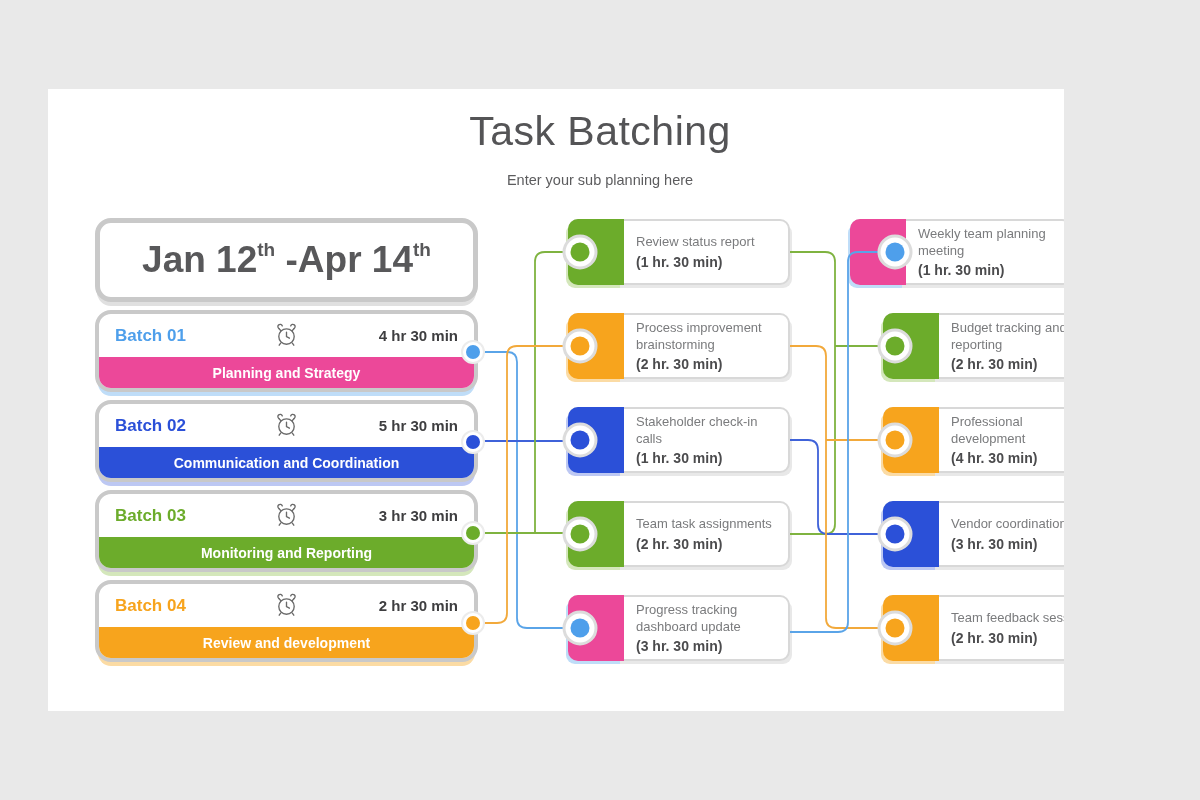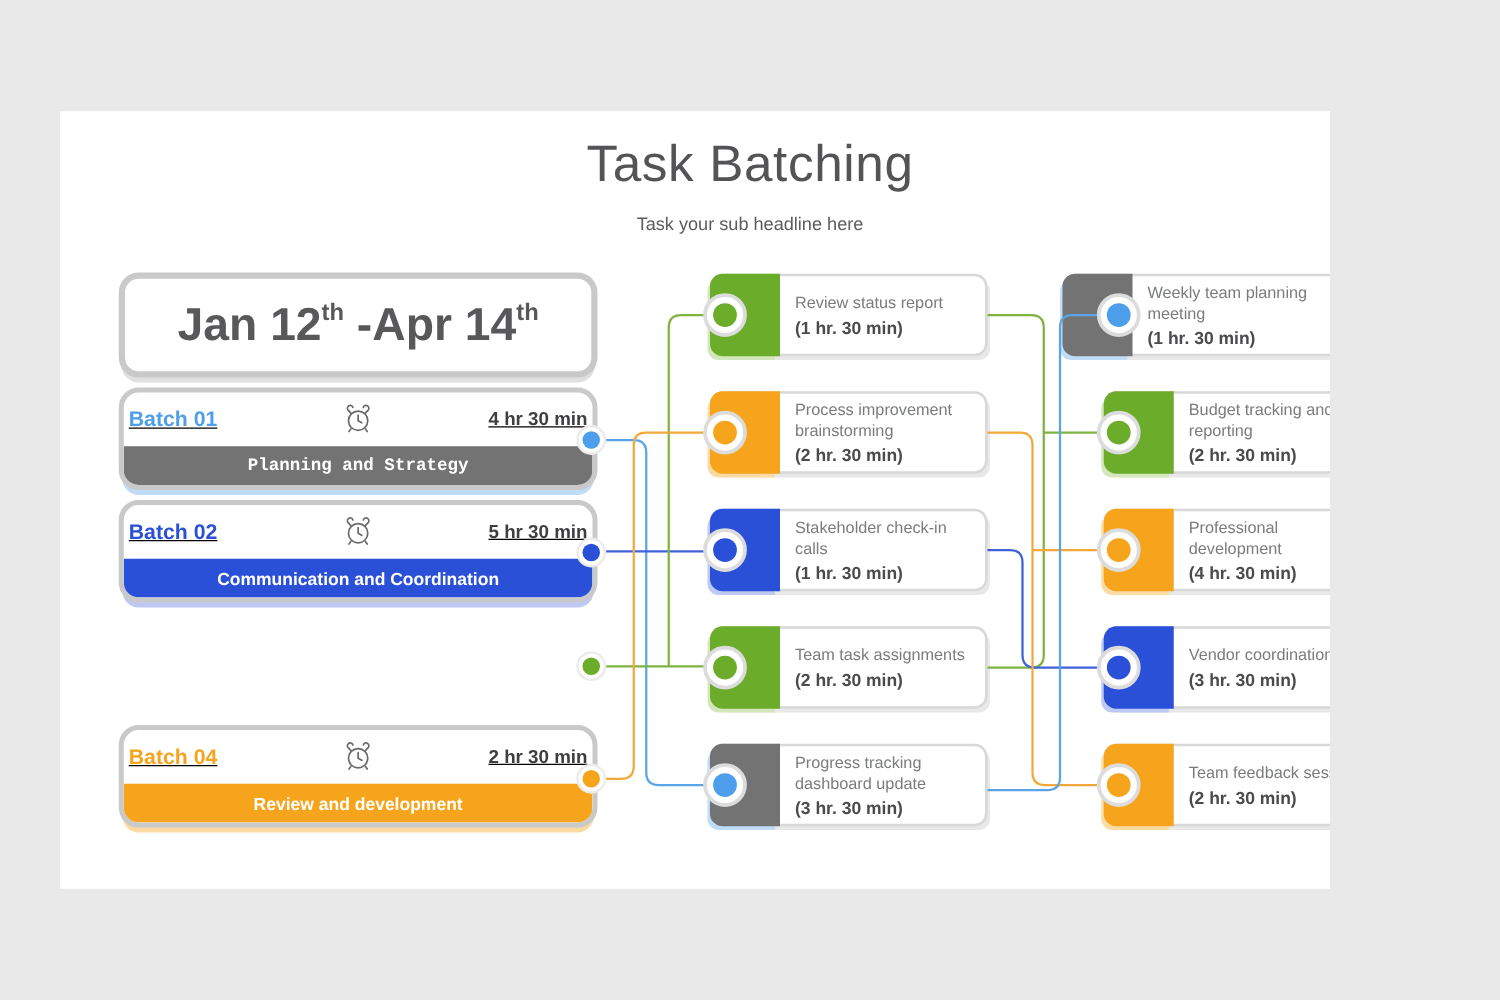--- a/index.html
+++ b/index.html
@@ -7,21 +7,21 @@
         font-family:"Liberation Sans","DejaVu Sans",sans-serif;}
   .slide{position:absolute;left:48px;top:89px;width:1104px;height:622px;background:#ffffff;}
 
   
   .title{position:absolute;left:0;top:108px;width:1200px;text-align:center;
          font-size:41px;font-weight:400;color:#545456;letter-spacing:.5px;}
   .subtitle{position:absolute;left:0;top:172px;width:1200px;text-align:center;
          font-size:14.5px;color:#5c5c5e;}
 
   
-  .fill-lightblue{background:#737373;font-family:Liberation Mono, monospace;}  .fill-blue{background:#2B50D8;}
+  .fill-lightblue{background:#ec4899;}  .fill-blue{background:#2B50D8;}
   .fill-green{background:#6CAC2B;}      .fill-orange{background:#F7A41D;}
   .txt-lightblue{color:#4E9FEB;} .txt-blue{color:#2B50D8;}
   .txt-green{color:#6CAC2B;}     .txt-orange{color:#F7A41D;}
   .st-lightblue{stroke:#5AA4E8;} .st-blue{stroke:#3F62D9;}
   .st-green{stroke:#7FB340;}     .st-orange{stroke:#F2A93B;}
   .dfill-lightblue{fill:#4E9FEB;} .dfill-blue{fill:#2B50D8;}
   .dfill-green{fill:#6CAC2B;}     .dfill-orange{fill:#F7A41D;}
 
   
   .date-card{position:absolute;left:95px;top:218px;width:383px;height:84px;box-sizing:border-box;
@@ -30,21 +30,21 @@
   .date-text{font-size:37px;font-weight:bold;color:#58585a;white-space:pre;}
   .date-text sup{font-size:19px;position:relative;top:-3px;}
 
   
   .batch-card{position:absolute;left:95px;width:383px;height:82px;box-sizing:border-box;
       background:#fff;border:4px solid #c9c9c9;border-radius:16px;overflow:hidden;}
   .batch-card.sh-lightblue{box-shadow:0 7px 0 -3px #BFDDF8;}
   .batch-card.sh-blue{box-shadow:0 7px 0 -3px #BDC8F3;}
   .batch-card.sh-green{box-shadow:0 7px 0 -3px #D4E7BB;}
   .batch-card.sh-orange{box-shadow:0 7px 0 -3px #FBDBA4;}
-  .batch-top{height:43px;display:flex;align-items:center;padding:0 4px;text-decoration:underline;}
+  .batch-top{height:43px;display:flex;align-items:center;padding:0 16px;}
   .batch-label{font-size:17px;font-weight:bold;width:120px;}
   .batch-clock{flex:1;text-align:center;line-height:0;}
   .batch-time{width:120px;text-align:right;font-size:15px;font-weight:bold;color:#3e3e40;white-space:pre;}
   .batch-banner{height:31px;display:flex;align-items:center;justify-content:center;
       color:#fff;font-size:14px;font-weight:bold;}
 
   
   .task-card{position:absolute;width:222px;height:66px;box-sizing:border-box;background:#fff;
       border:2px solid #d8d8d8;border-radius:10px;box-shadow:3px 4px 0 -1px #e8e8e8;}
   .task-color{position:absolute;left:-2px;top:-2px;bottom:-2px;width:56px;border-radius:10px 0 0 10px;}
@@ -75,21 +75,21 @@
           <path d="M17.4 7.4 L19.2 5.4"></path>
         <path d="M4.8 5.4 a2.2 2.2 0 1 1 3.2 -2.6"></path>
         <path d="M19.2 5.4 a2.2 2.2 0 1 0 -3.2 -2.6"></path>
         <path d="M6.4 19.4 L5 21.3"></path>
           <path d="M17.6 19.4 L19 21.3"></path>
       </g>
     </symbol>
   </svg>
 
   <div class="title">Task Batching</div>
-  <div class="subtitle">Task your sub headline here</div>
+  <div class="subtitle">Enter your sub planning here</div>
 
   <div class="date-card">
     <div class="date-text"><span>Jan 12</span><sup>th</sup><span> -</span><span>Apr 14</span><sup>th</sup></div>
   </div>
 
   <div class="batch-card sh-lightblue" style="top:310px">
     <div class="batch-top">
       <span class="batch-label txt-lightblue">Batch 01</span>
       <span class="batch-clock"><svg width="25" height="25">
             <use href="#clock-icon"></use>
@@ -103,20 +103,30 @@
     <div class="batch-top">
       <span class="batch-label txt-blue">Batch 02</span>
       <span class="batch-clock"><svg width="25" height="25">
             <use href="#clock-icon"></use>
           </svg></span>
       <span class="batch-time">5 hr 30 min</span>
     </div>
     <div class="batch-banner fill-blue">Communication and Coordination</div>
   </div>
 
+  <div class="batch-card sh-green" style="top:490px">
+    <div class="batch-top">
+      <span class="batch-label txt-green">Batch 03</span>
+      <span class="batch-clock"><svg width="25" height="25">
+            <use href="#clock-icon"></use>
+          </svg></span>
+      <span class="batch-time">3 hr 30 min</span>
+    </div>
+    <div class="batch-banner fill-green">Monitoring and Reporting</div>
+  </div>
 
   <div class="batch-card sh-orange" style="top:580px">
     <div class="batch-top">
       <span class="batch-label txt-orange">Batch 04</span>
       <span class="batch-clock"><svg width="25" height="25">
             <use href="#clock-icon"></use>
           </svg></span>
       <span class="batch-time">2 hr 30 min</span>
     </div>
     <div class="batch-banner fill-orange">Review and development</div>

